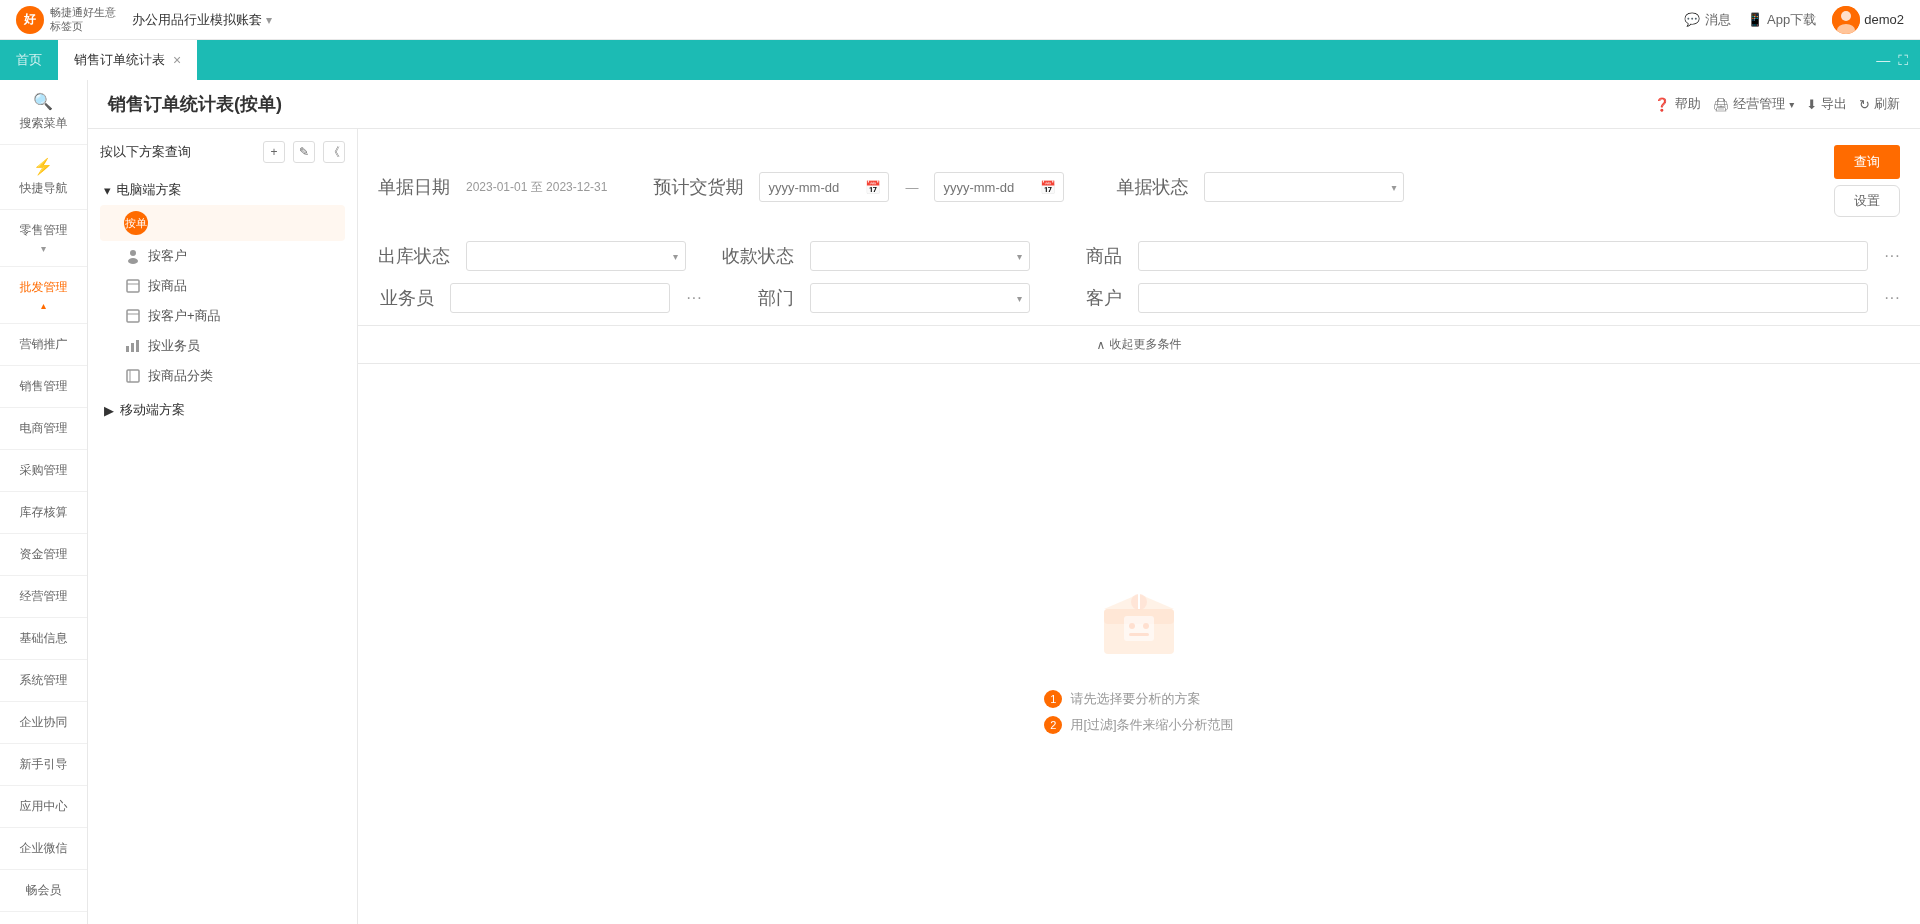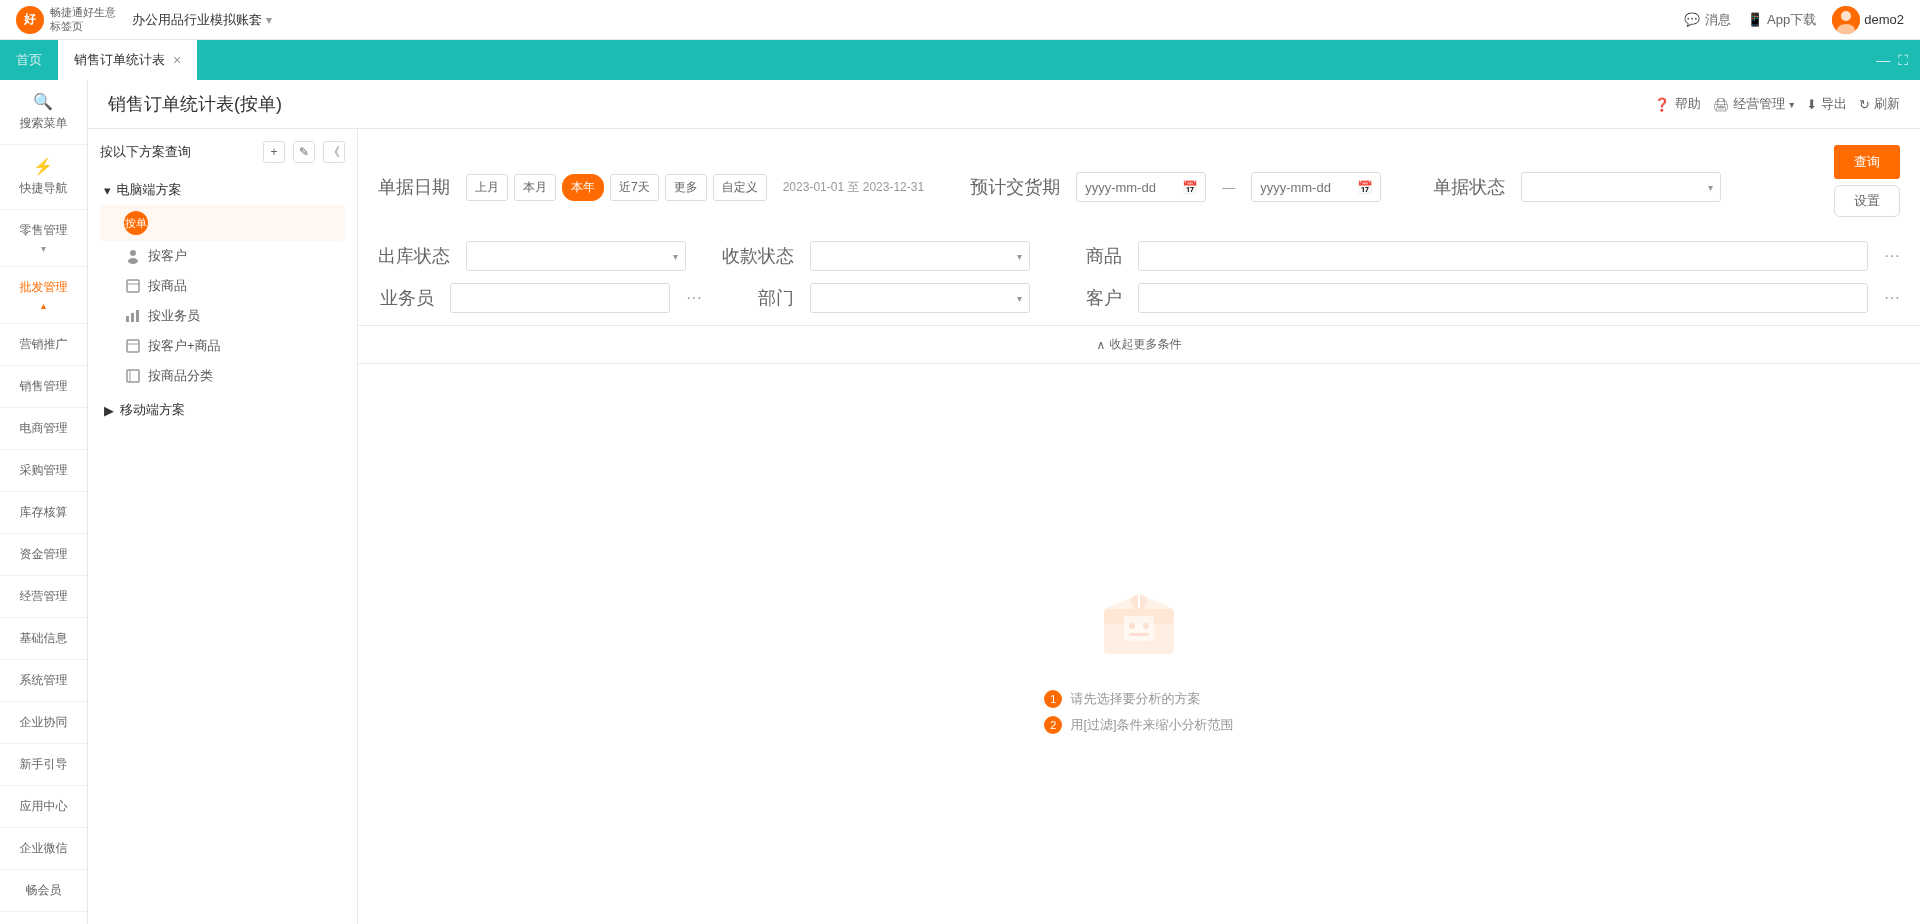--- a/index.html
+++ b/index.html
@@ -33,21 +33,21 @@
     .sidebar-item { padding: 12px 8px; text-align: center; cursor: pointer; color: #666; font-size: 12px; display: flex; flex-direction: column; align-items: center; gap: 4px; border-bottom: 1px solid #f0f0f0; }
     .sidebar-item.active { color: #ff6b00; }
     .sidebar-item-icon { font-size: 16px; }
     .sidebar-item-label { font-size: 12px; }
 
     
     .content-area { flex: 1; display: flex; flex-direction: column; overflow: hidden; }
 
     
     .page-header { background: #fff; padding: 12px 20px 0; border-bottom: 1px solid #e8e8e8; display: flex; align-items: center; justify-content: space-between; flex-shrink: 0; }
-    .page-title { font-size: 18px; font-weight: 400; color: #333; padding-bottom: 12px; }
+    .page-title { font-size: 18px; font-weight: 700; color: #333; padding-bottom: 12px; }
     .page-header-actions { display: flex; align-items: center; gap: 12px; padding-bottom: 12px; }
     .page-header-action { display: flex; align-items: center; gap: 4px; color: #666; font-size: 13px; cursor: pointer; }
 
     
     .left-panel { width: 270px; background: #fff; border-right: 1px solid #e8e8e8; padding: 12px; flex-shrink: 0; overflow-y: auto; }
     .panel-toolbar { display: flex; align-items: center; gap: 8px; margin-bottom: 12px; }
     .panel-title { font-size: 13px; color: #333; font-weight: 500; flex: 1; }
     .panel-tool-btn { width: 22px; height: 22px; border: 1px solid #ddd; border-radius: 3px; display: flex; align-items: center; justify-content: center; cursor: pointer; color: #666; font-size: 12px; background: #fff; }
 
     .tree-section { margin-bottom: 4px; }
@@ -271,36 +271,36 @@
                   <rect x="2" y="2" width="12" height="12" rx="1" fill="none" stroke="#999" stroke-width="1.5"></rect>
                   <line x1="2" y1="6" x2="14" y2="6" stroke="#999" stroke-width="1"></line>
                 </svg>
             </span>
             <span>按商品</span>
           </div>
 
           <div class="tree-item">
             <span class="tree-item-icon">
               <svg width="16" height="16" viewBox="0 0 16 16">
+                  <rect x="2" y="2" width="12" height="12" rx="1" fill="none" stroke="#999" stroke-width="1.5"></rect>
+                  <line x1="2" y1="6" x2="14" y2="6" stroke="#999" stroke-width="1"></line>
+                </svg>
+            </span>
+            <span>按客户+商品</span>
+          </div>
+
+          <div class="tree-item">
+            <span class="tree-item-icon">
+              <svg width="16" height="16" viewBox="0 0 16 16">
                   <rect x="1" y="8" width="3" height="6" fill="#999"></rect>
                   <rect x="6" y="5" width="3" height="9" fill="#999"></rect>
                   <rect x="11" y="2" width="3" height="12" fill="#999"></rect>
                 </svg>
             </span>
             <span>按业务员</span>
-          </div>
-
-          <div class="tree-item">
-            <span class="tree-item-icon">
-              <svg width="16" height="16" viewBox="0 0 16 16">
-                  <rect x="2" y="2" width="12" height="12" rx="1" fill="none" stroke="#999" stroke-width="1.5"></rect>
-                  <line x1="2" y1="6" x2="14" y2="6" stroke="#999" stroke-width="1"></line>
-                </svg>
-            </span>
-            <span>按客户+商品</span>
           </div>
 
           <div class="tree-item">
             <span class="tree-item-icon">
               <svg width="16" height="16" viewBox="0 0 16 16">
                   <rect x="2" y="2" width="12" height="12" rx="1" fill="none" stroke="#999" stroke-width="1.5"></rect>
                   <line x1="5" y1="2" x2="5" y2="14" stroke="#999" stroke-width="1"></line>
                 </svg>
             </span>
             <span>按商品分类</span>
@@ -314,28 +314,20 @@
           </div>
         </div>
       </div>
 
       <div class="right-panel">
 
         <div class="filter-block" style="position:relative;">
 
           <div class="filter-row">
             <span class="filter-label">单据日期</span>
-            <div class="filter-date-group">
-              <button class="date-btn">上月</button>
-              <button class="date-btn">本月</button>
-              <button class="date-btn active">本年</button>
-              <button class="date-btn">近7天</button>
-              <button class="date-btn">更多</button>
-              <button class="date-btn">自定义</button>
-            </div>
             <span class="date-range-text">2023-01-01 至 2023-12-31</span>
 
             <span class="filter-label" style="margin-left:30px;">预计交货期</span>
             <div class="filter-date-wrap">
               <input class="filter-date-input" placeholder="yyyy-mm-dd" style="color: rgb(204, 204, 204); width: 130px;">
               <span class="cal-icon">📅</span>
             </div>
             <span class="filter-dash">—</span>
             <div class="filter-date-wrap">
               <input class="filter-date-input" placeholder="yyyy-mm-dd" style="color: rgb(204, 204, 204); width: 130px;">

